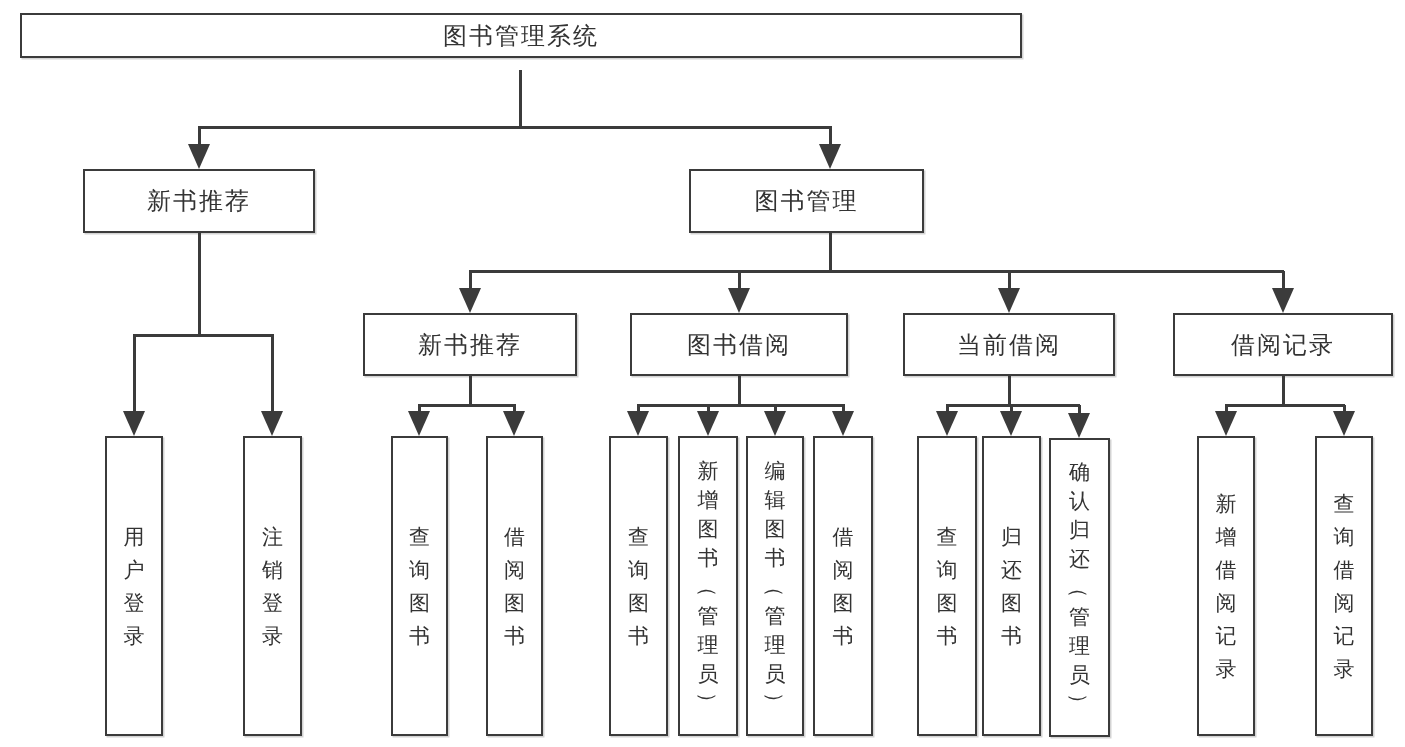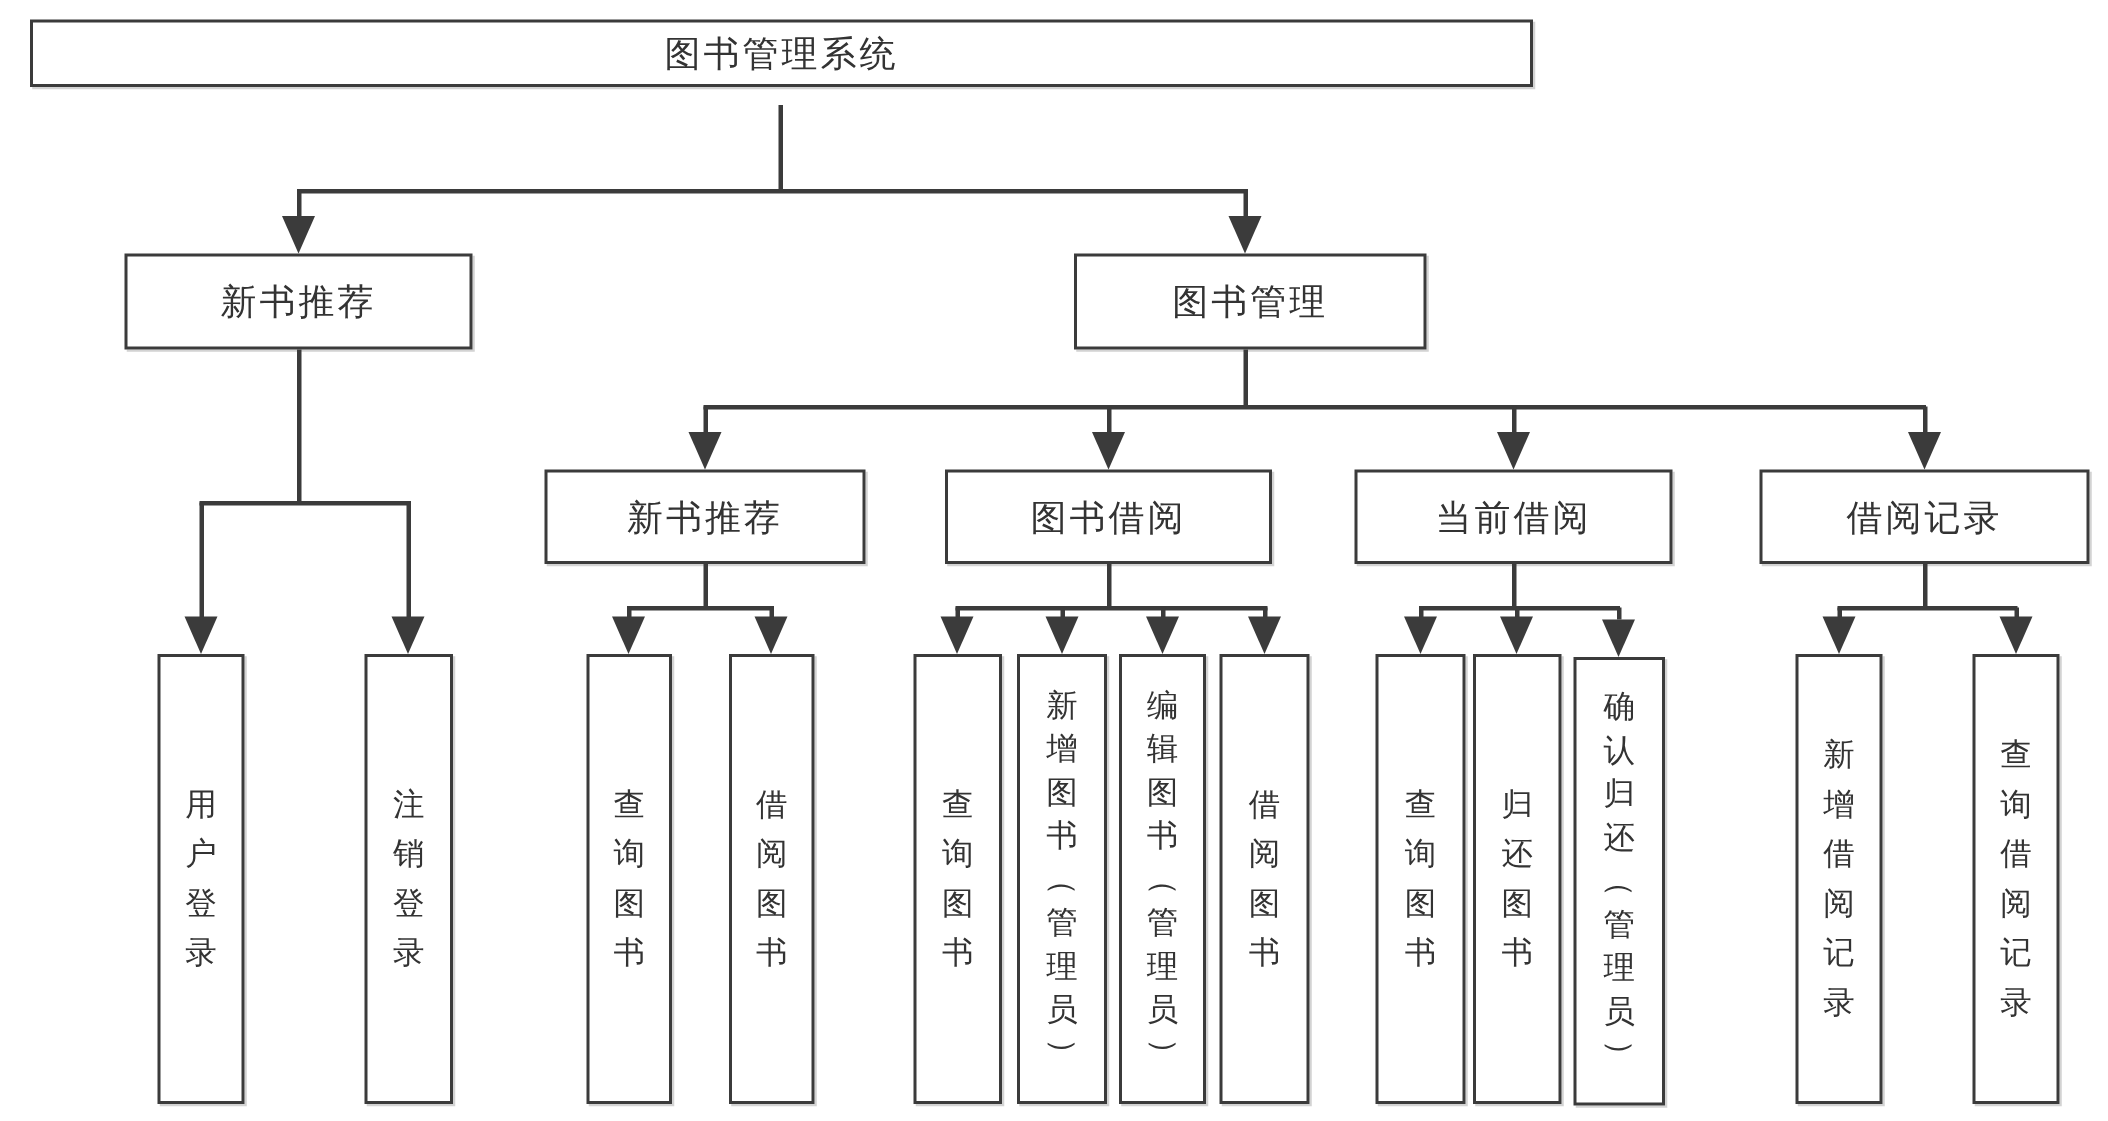--- a/index.html
+++ b/index.html
@@ -62,21 +62,21 @@
 </style>
 </head>
 <body>
 
 <div id="canvas">
 
   <div class="box" style="left:20px; top:13px; width:1002px; height:45px;">图书管理系统</div>
 
   <div class="box" style="left:83px; top:169px; width:232px; height:64px;">新书推荐</div>
 
-  <div class="box" style="left:716px; top:169px; width:235px; height:64px;">图书管理</div>
+  <div class="box" style="left:689px; top:169px; width:235px; height:64px;">图书管理</div>
 
   <div class="box" style="left:363px; top:313px; width:214px; height:63px;">新书推荐</div>
 
   <div class="box" style="left:630px; top:313px; width:218px; height:63px;">图书借阅</div>
 
   <div class="box" style="left:1173px; top:313px; width:220px; height:63px;">借阅记录</div>
 
   <div class="box" style="left:903px; top:313px; width:212px; height:63px;">当前借阅</div>
 
   <div class="box leaf" style="left:105px; top:436px; width:58px; height:300px;">

